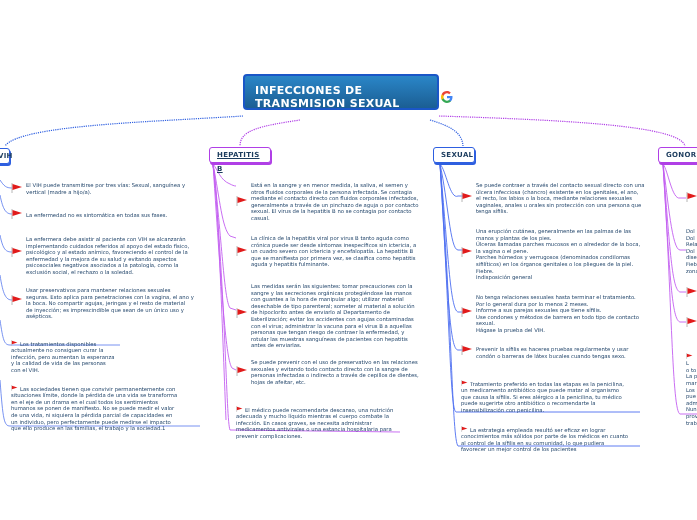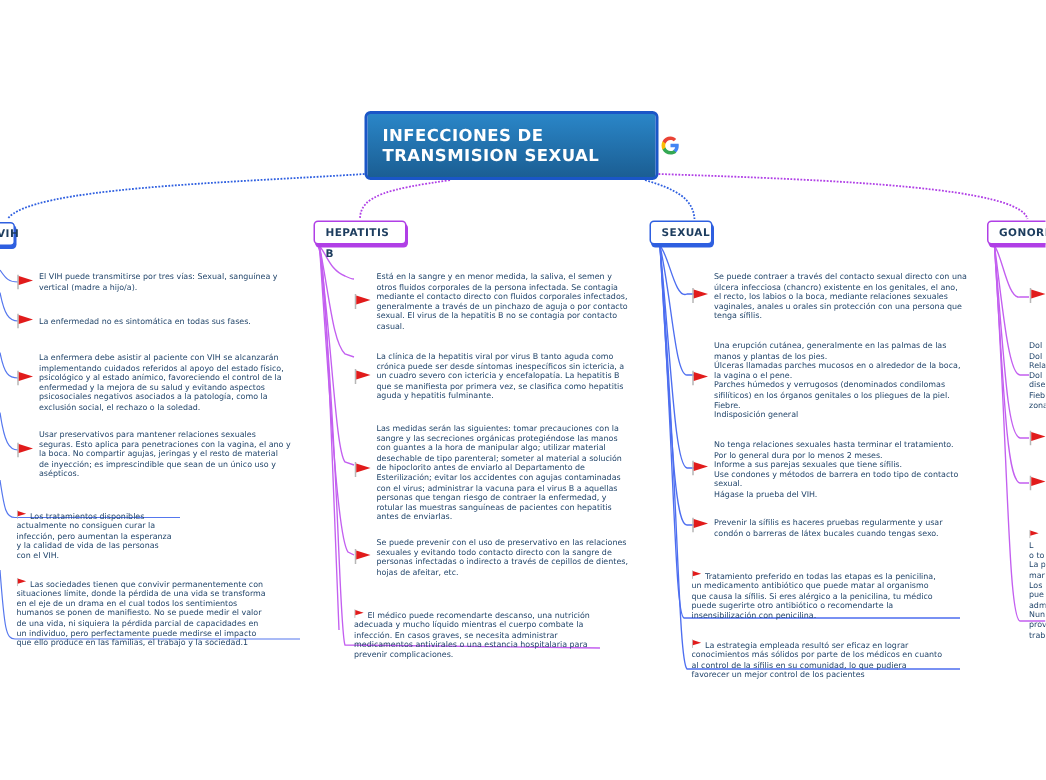--- a/index.html
+++ b/index.html
@@ -3,21 +3,21 @@
 <meta charset="utf-8">
 <style>
   html, body { margin:0; padding:0; }
   body {
     width:697px; height:520px; position:relative; overflow:hidden;
     background:#ffffff;
     font-family:"DejaVu Sans", "Liberation Sans", sans-serif;
   }
   svg.lines { position:absolute; left:0; top:0; width:697px; height:520px; pointer-events:none; }
   .root {
-    position:absolute; left:243px; top:74px; width:196px; height:46px;
+    position:absolute; left:243px; top:74px; width:196px; height:36px;
     background:linear-gradient(#2a86c8,#1b5e93);
     border:2px solid #1a56c7; border-radius:4px;
     color:#fff; font-weight:bold; font-size:11px; line-height:13px;
     padding:8px 0 0 10px; box-sizing:border-box; letter-spacing:0.3px;
   }
   .gicon {
     position:absolute; left:440px; top:90px; width:14px; height:14px;
     font-weight:bold; font-size:13px; line-height:14px;
     color:#4285f4;
   }
@@ -91,21 +91,21 @@
     <path d="M12.5 7.1c0-.4 0-.8-.1-1.2H7v2.3h3.1c-.1.7-.5 1.4-1.2 1.8v1.5h1.9c1.1-1 1.7-2.6 1.7-4.4z" fill="#4285f4"></path>
     <path d="M7 13c1.6 0 2.9-.5 3.9-1.4L9 10.1c-.5.4-1.2.6-2 .6-1.5 0-2.8-1-3.3-2.4H1.7v1.5C2.7 11.8 4.7 13 7 13z" fill="#34a853"></path>
     <path d="M3.7 8.3c-.2-.4-.2-.9-.2-1.3s.1-.9.2-1.3V4.2H1.7C1.3 5 1 6 1 7s.3 2 .7 2.8l2-1.5z" fill="#fbbc05"></path>
     <path d="M7 3.3c.9 0 1.6.3 2.2.9l1.6-1.6C9.9 1.6 8.6 1 7 1 4.7 1 2.7 2.2 1.7 4.2l2 1.5C4.2 4.3 5.5 3.3 7 3.3z" fill="#ea4335"></path>
   </svg>
 </div>
 
 <div class="branch b-blue" style="left:-14px; top:148px; width:24px;">
   <span style="margin-left:4px;">VIH</span>
 </div>
-<div class="branch b-purple" style="left:209px; top:147px; width:62px;">
+<div class="branch b-purple" style="left:209px; top:147px; width:62px;text-decoration:underline;">
   <span>HEPATITIS B</span>
 </div>
 <div class="branch b-blue" style="left:433px; top:147px; width:42px;">
   <span>SEXUAL</span>
 </div>
 <div class="branch b-purple" style="left:658px; top:147px; width:50px;">
   <span>GONORR</span>
 </div>
 
 <svg width="0" height="0" style="position:absolute">

